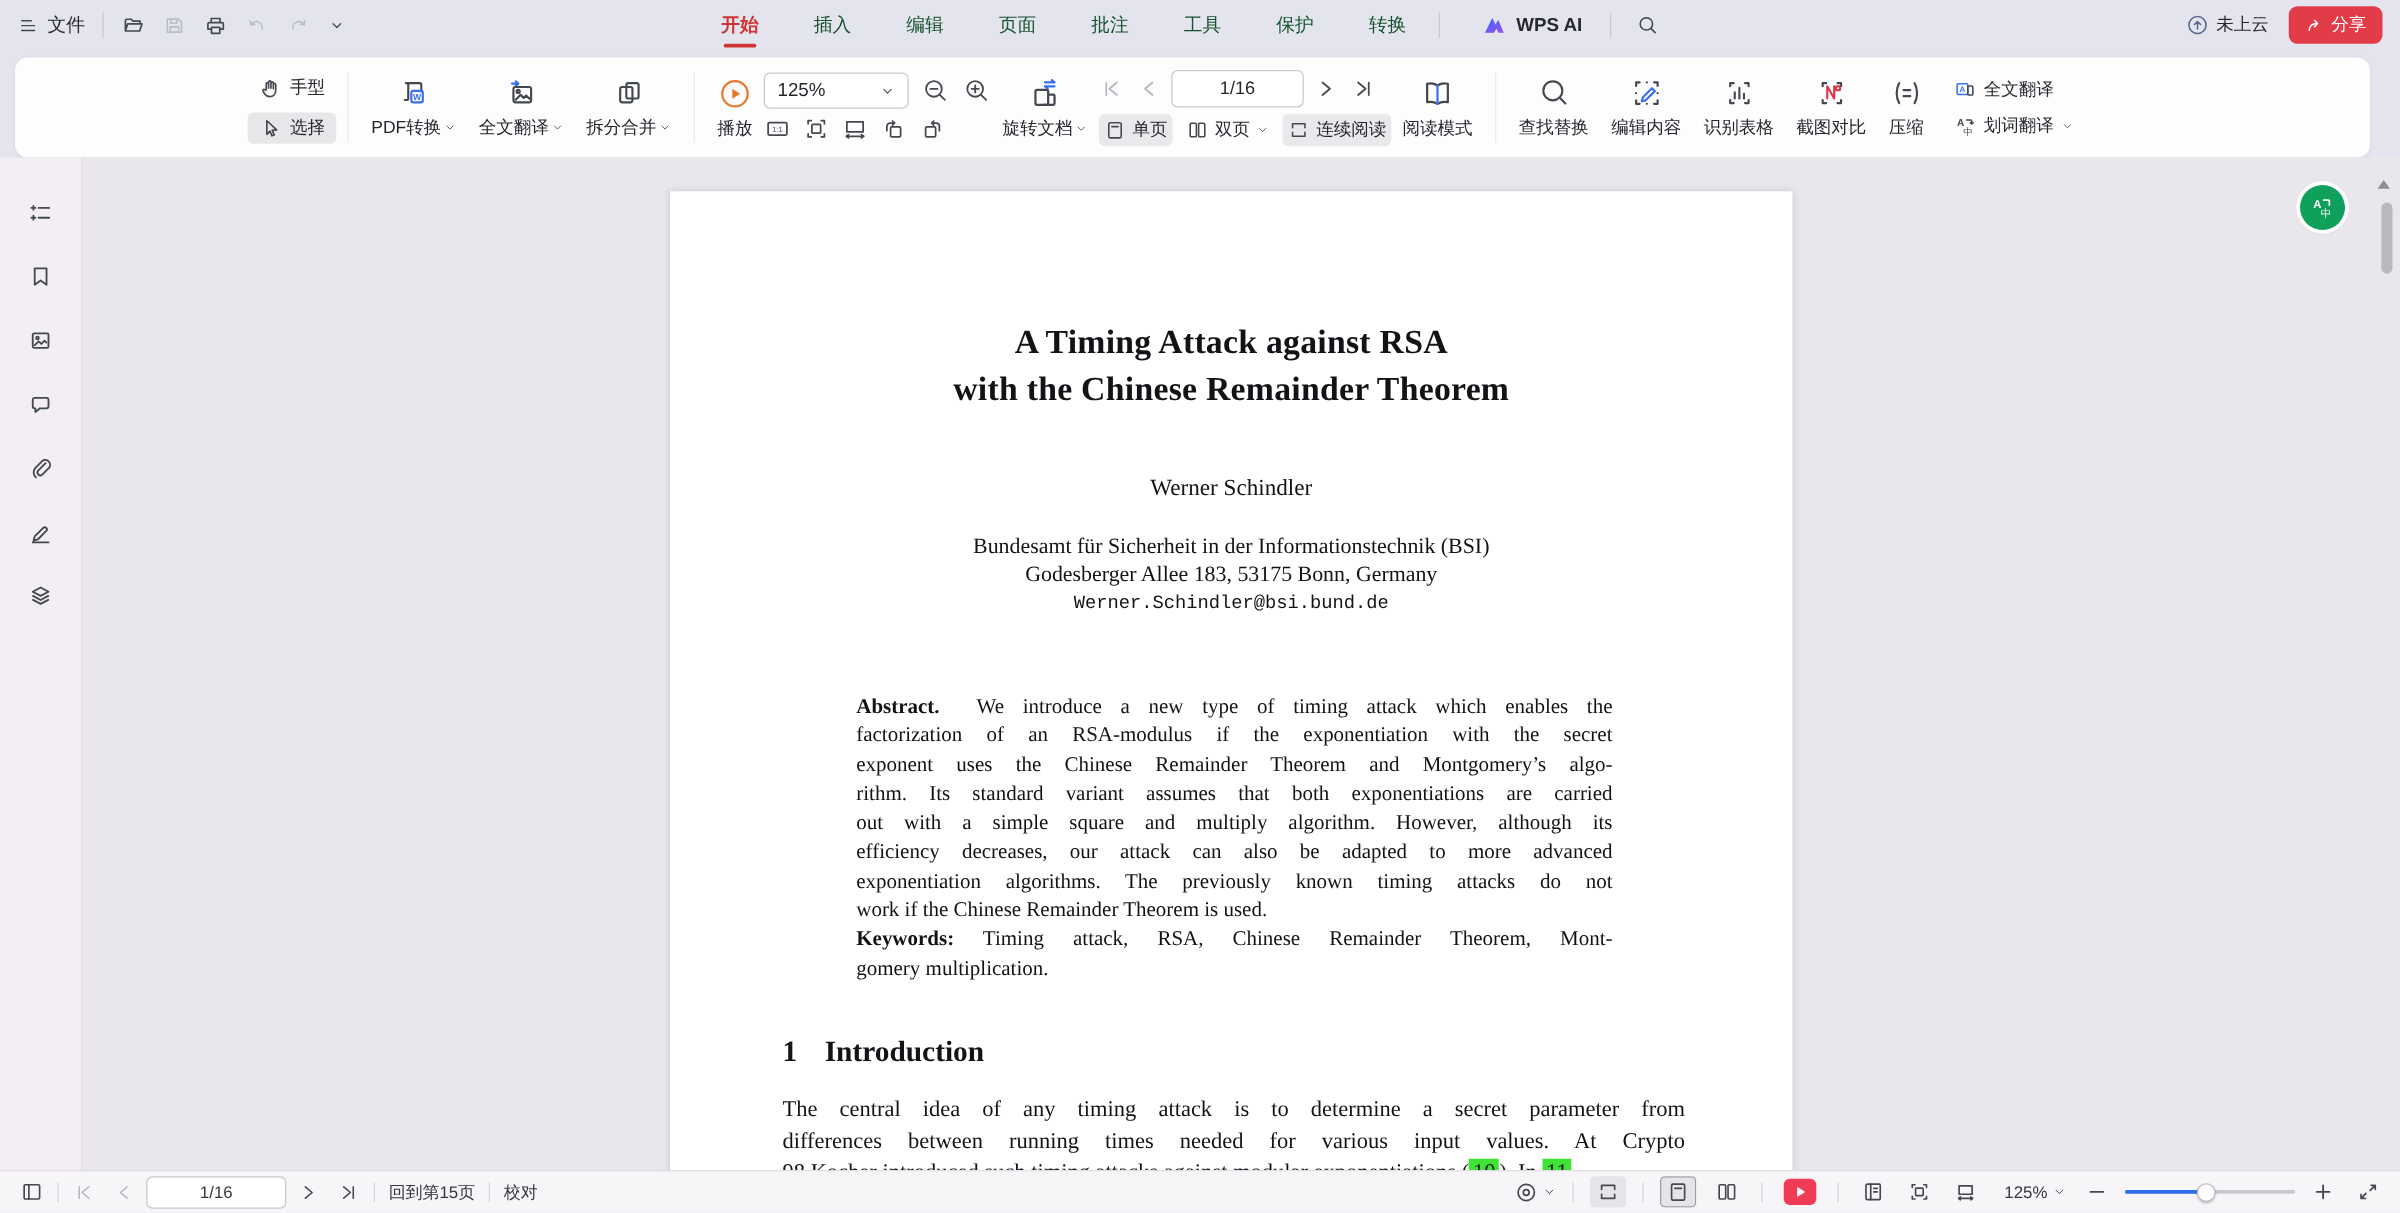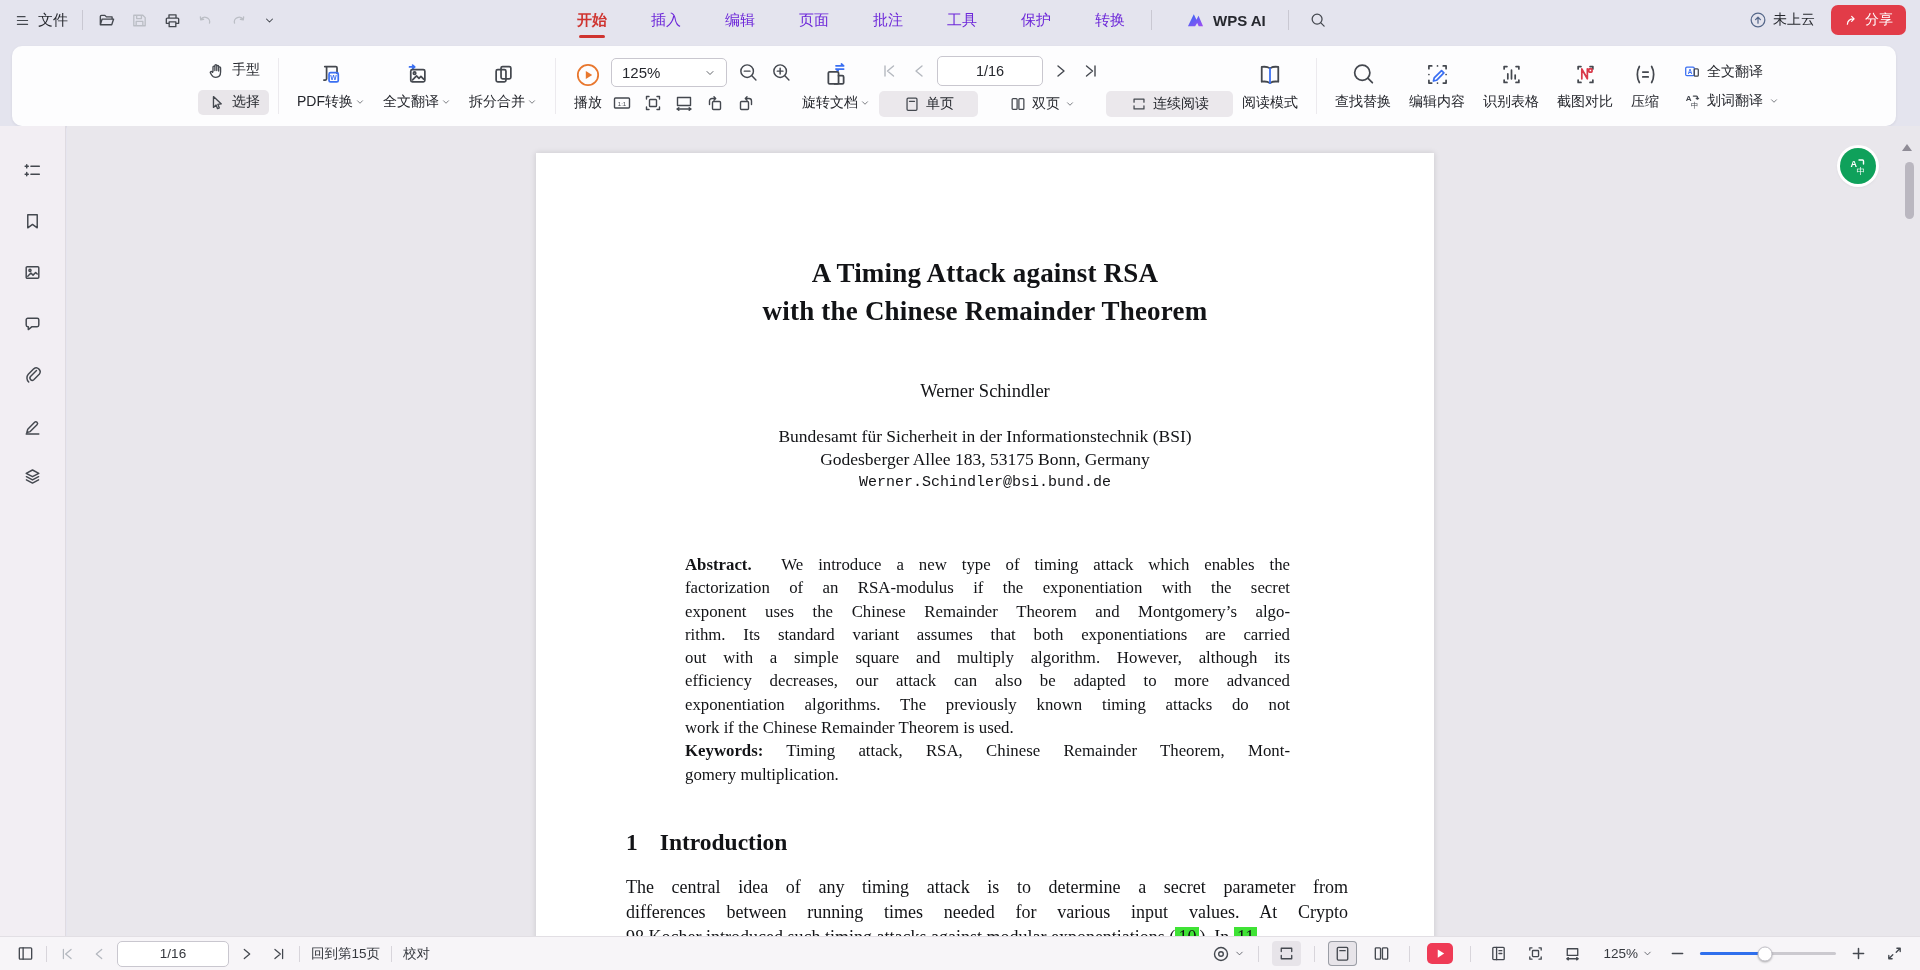--- a/index.html
+++ b/index.html
@@ -6,21 +6,21 @@
   body{width:1920px;height:970px;position:relative;overflow:hidden;
        font-family:"Liberation Sans","DejaVu Sans",sans-serif;color:#26282e;background:#e6e5ef;}
   
   .topzone{position:absolute;left:0;top:0;width:1920px;height:126px;background:#e4e4ee;}
   .titlebar{position:absolute;left:0;top:0;width:1920px;height:40px;display:flex;align-items:center;
             padding:0 14px;box-sizing:border-box;}
   .tb-left{display:flex;align-items:center;gap:14px;}
   .menu-file{display:flex;align-items:center;gap:7px;font-size:15px;}
   .vsep{width:1px;height:20px;background:#c9c8d2;}
   .tabs{display:flex;align-items:center;gap:44px;margin-left:300px;height:40px;}
-  .tab{font-size:15px;color:#6d28d9;position:relative;height:40px;display:flex;align-items:center;cursor:default;}
+  .tab{font-size:15px;color:#14532d;position:relative;height:40px;display:flex;align-items:center;cursor:default;}
   .tab.active{color:#cf3430;font-weight:bold;}
   .tab.active::after{content:"";position:absolute;left:2px;right:2px;bottom:2px;height:3px;border-radius:2px;background:#cf3430;}
   .ai-wrap{display:flex;align-items:center;gap:8px;margin-left:34px;font-size:15px;font-weight:bold;text-align:right;}
   .tb-right{margin-left:auto;display:flex;align-items:center;gap:16px;}
   .cloud{display:flex;align-items:center;gap:6px;font-size:14px;justify-content:center;}
   .share-btn{display:flex;align-items:center;gap:6px;background:#e23c48;color:#fff;font-size:14px;
              border-radius:7px;padding:6px 13px;}
   
   .card{position:absolute;left:12px;top:46px;width:1884px;height:80px;background:#fdfdfe;border-radius:10px;
         box-shadow:0 1px 3px rgba(40,40,60,.08);display:flex;align-items:stretch;box-sizing:border-box;
@@ -33,21 +33,21 @@
   .hs-item{display:flex;align-items:center;gap:6px;font-size:14px;padding:3px 9px;border-radius:5px;}
   .hs-item.active{background:#e9e6ea;}
   .col2{display:flex;flex-direction:column;justify-content:center;gap:5px;}
   .row{display:flex;align-items:center;}
   .zoomsel{width:116px;height:29px;border:1px solid #c9c7cf;border-radius:5px;background:#fff;
            display:flex;align-items:center;font-size:15px;padding:0 10px;box-sizing:border-box;}
   .zoomsel span{flex:1;}
   .smallics{display:flex;align-items:center;gap:9px;}
   .pgbox{width:104px;height:28px;border:1px solid #c9c7cf;border-radius:5px;background:#fff;
          display:flex;align-items:center;justify-content:center;font-size:14.5px;margin:0 8px;}
-  .chip{display:flex;align-items:center;gap:5px;font-size:14px;padding:4px 24px;border-radius:5px;white-space:nowrap;}
+  .chip{display:flex;align-items:center;gap:5px;font-size:14px;padding:4px 4px;border-radius:5px;white-space:nowrap;}
   .chip.on{background:#ebe8ec;}
   
   .sidebar{position:absolute;left:0;top:126px;width:66px;bottom:34px;background:#f2eef3;border-right:1px solid #dfdbe1;
            display:flex;flex-direction:column;align-items:center;padding-top:34px;gap:30px;box-sizing:border-box;}
   
   .main{position:absolute;left:67px;top:126px;right:0;bottom:34px;background:#e9e7ec;overflow:hidden;}
   .page{position:absolute;left:469px;top:27px;width:898px;height:1300px;background:#ffffff;
         box-shadow:0 0 6px rgba(0,0,0,.14);
         font-family:"Liberation Serif","DejaVu Serif",serif;color:#121316;}
   .doc-title{position:absolute;left:0;top:101px;width:100%;text-align:center;

